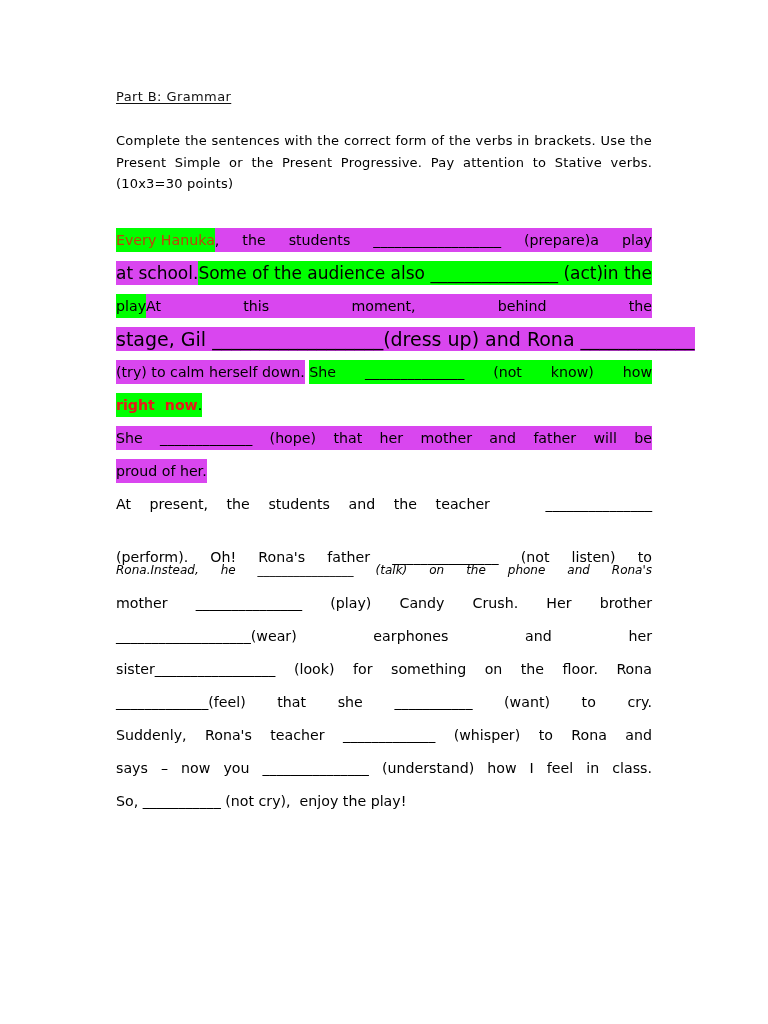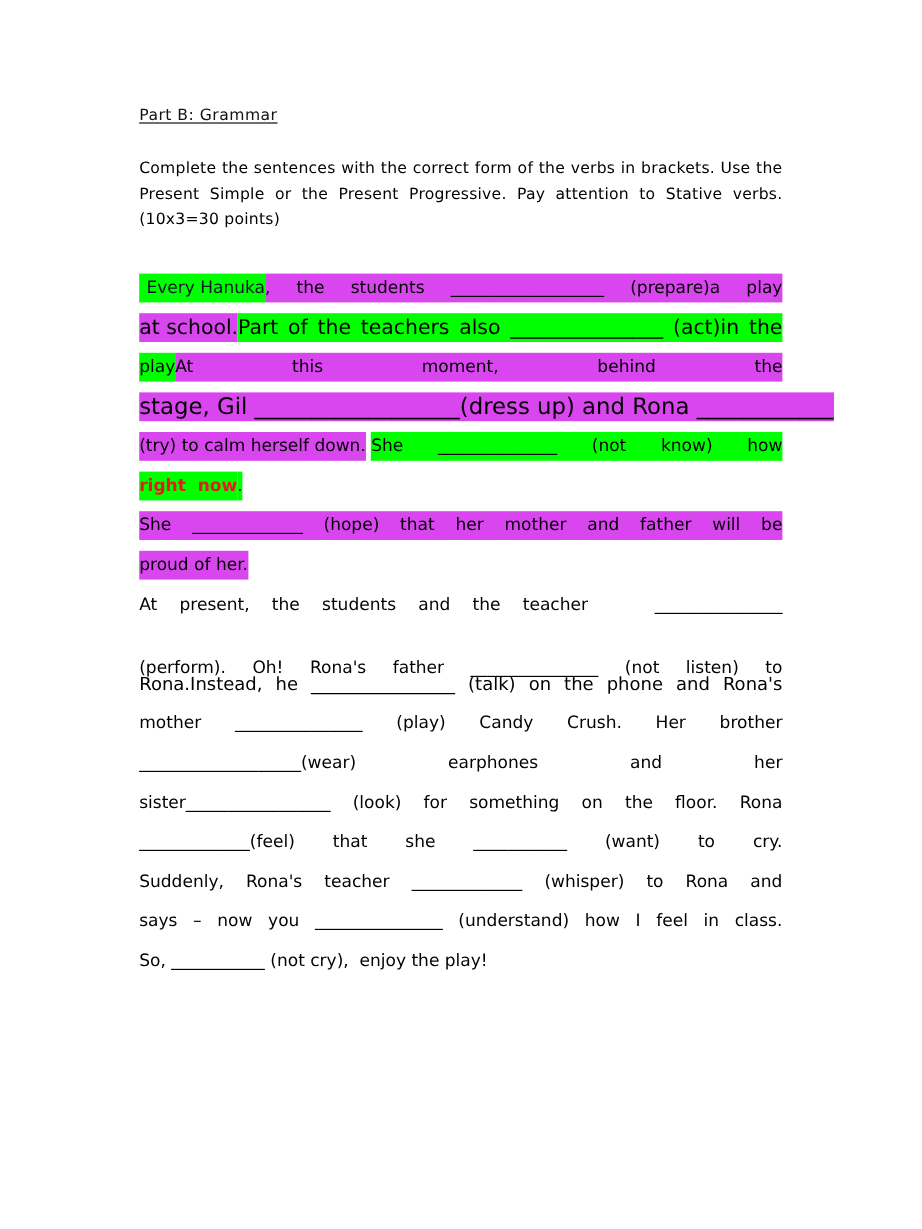--- a/index.html
+++ b/index.html
@@ -57,21 +57,21 @@
     .line.left {
       justify-content: flex-start;
     }
     .seg {
       display: inline-block;
       white-space: pre;
       padding: 1px 0;
     }
     .hl-yellow { background: #d946ef; }
     .hl-green { background: #00ff00; }
-    .red-text { color: #0f172a; padding-left: 6px; }
+    .red-text { color: #c2410c; }
     .bold-red { color: #e8191a; font-weight: bold; }
     .row-fill {
       display: flex;
       width: 100%;
     }
     .stretch {
       flex: 1;
     }
   </style>
 </head>
@@ -86,21 +86,21 @@
   <div class="line" style="top: 228px; font-size: 14.2px;">
     <div class="row-fill">
       <span class="seg hl-green red-text">Every Hanuka</span>
       <span class="seg hl-yellow stretch" style="text-align:justify;text-align-last:justify;">, the students __________________ (prepare)a play</span>
     </div>
   </div>
 
   <div class="line" style="top: 261px; font-size: 17px;">
     <div class="row-fill">
       <span class="seg hl-yellow">at school.</span>
-      <span class="seg hl-green stretch" style="text-align:justify;text-align-last:justify;">Part of the teachers also _______________ (act)in the</span>
+      <span class="seg hl-green stretch" style="text-align:justify;text-align-last:justify;">Some of the audience also _______________ (act)in the</span>
     </div>
   </div>
 
   <div class="line" style="top: 294px; font-size: 14.2px;">
     <div class="row-fill">
       <span class="seg hl-green">play</span>
       <span class="seg hl-yellow stretch" style="text-align:justify;text-align-last:justify;">At this moment, behind the</span>
     </div>
   </div>
 
@@ -140,21 +140,21 @@
       <span class="seg stretch" style="text-align:justify;text-align-last:justify;">At present, the students and the teacher   _______________</span>
     </div>
   </div>
 
   <div class="line" style="top: 525px; font-size: 14.2px;">
     <div class="row-fill">
       <span class="seg stretch" style="text-align:justify;text-align-last:justify;margin-top:40px;">(perform). Oh! Rona's father _______________ (not listen) to</span>
     </div>
   </div>
 
-  <div class="line" style="top: 558px; font-size: 15px;">
+  <div class="line" style="top: 558px; font-size: 12px; font-style: italic;">
     <div class="row-fill">
       <span class="seg stretch" style="text-align:justify;text-align-last:justify;">Rona.Instead, he ________________ (talk) on the phone and Rona's</span>
     </div>
   </div>
 
   <div class="line" style="top: 591px; font-size: 14.2px;">
     <div class="row-fill">
       <span class="seg stretch" style="text-align:justify;text-align-last:justify;">mother  _______________  (play)  Candy  Crush.  Her  brother</span>
     </div>
   </div>

